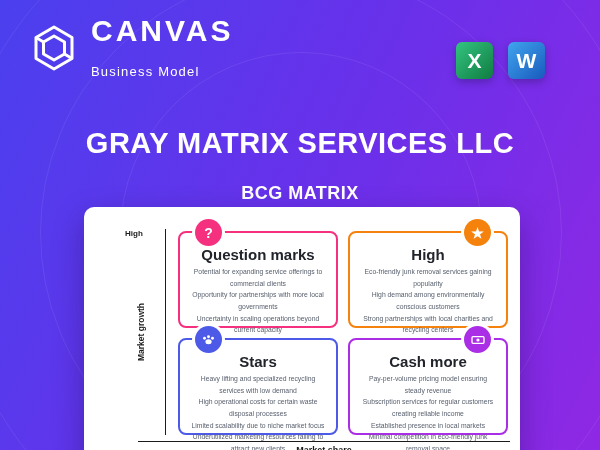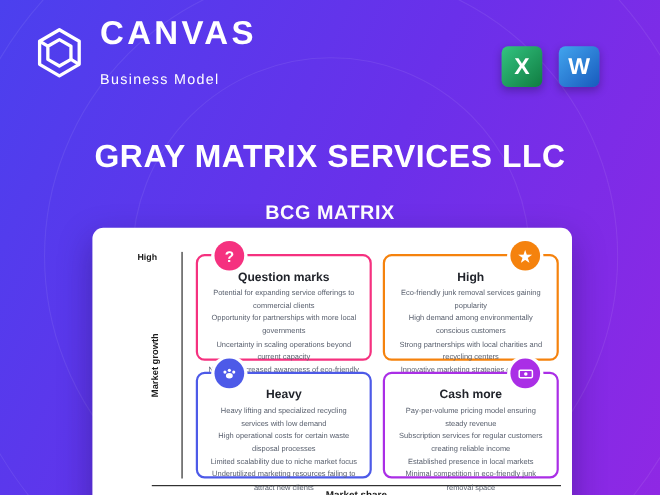--- a/index.html
+++ b/index.html
@@ -35,21 +35,21 @@
   .y-high{position:absolute;top:0;left:8px;font-size:8px;font-weight:bold;color:#1b1b1b;}
   .y-label{position:absolute;top:50%;left:50%;transform:translate(-50%,-50%) rotate(-90deg);white-space:nowrap;
     font-size:8.5px;font-weight:bold;color:#1b1b1b;}
   .quads{flex:1;display:grid;grid-template-columns:1fr 1fr;grid-template-rows:97px 97px;gap:10px;padding:2px 2px 0 12px;}
   .quad{position:relative;border:2px solid var(--c,#888);border-radius:8px;background:#fff;padding:13px 9px 4px;box-sizing:border-box;}
   .quad-icon{position:absolute;top:-14px;width:27px;height:27px;border-radius:50%;background:var(--c,#888);
     display:flex;align-items:center;justify-content:center;color:#fff;font-weight:bold;font-size:14px;
     box-shadow:0 0 0 3px #fff;}
   .icon-left .quad-icon{left:15px;}
   .icon-right .quad-icon{right:15px;}
-  .quad-title{text-align:center;font-weight:bold;font-size:11px;color:#21242b;margin:0 0 3px;}
+  .quad-title{text-align:center;font-weight:bold;font-size:15px;color:#21242b;margin:0 0 3px;}
   .quad-items{list-style:none;margin:0;padding:0;}
   .quad-item{text-align:center;font-size:6.8px;color:#59606e;line-height:1.72;}
   .x-axis{margin-left:48px;border-top:1.5px solid #1b1b1b;margin-top:6px;}
   .x-label{display:block;text-align:center;font-size:9px;font-weight:bold;color:#1b1b1b;margin-top:3px;}
 </style>
 </head>
 <body>
 
 <div class="page">
   <div class="ring ring1"></div>
@@ -121,21 +121,21 @@
 
         <section class="quad icon-left" style="--c: #4d5ae8;">
           <div class="quad-icon">
             <svg width="15" height="15" viewBox="0 0 24 24">
               <ellipse cx="12" cy="15.5" rx="5" ry="4" fill="#fff"></ellipse>
               <circle cx="5.6" cy="10" r="2.3" fill="#fff"></circle>
               <circle cx="12" cy="7.5" r="2.3" fill="#fff"></circle>
               <circle cx="18.4" cy="10" r="2.3" fill="#fff"></circle>
             </svg>
           </div>
-          <h3 class="quad-title">Heavy</h3>
+          <h3 class="quad-title">Stars</h3>
           <ul class="quad-items">
             <li class="quad-item">Heavy lifting and specialized recycling services with low demand</li>
             <li class="quad-item">High operational costs for certain waste disposal processes</li>
             <li class="quad-item">Limited scalability due to niche market focus</li>
             <li class="quad-item">Underutilized marketing resources failing to attract new clients</li>
             <li class="quad-item">Difficulty in attracting larger businesses to eco-friendly services</li>
           </ul>
         </section>
 
         <section class="quad icon-right" style="--c: #aa2ee6;">

